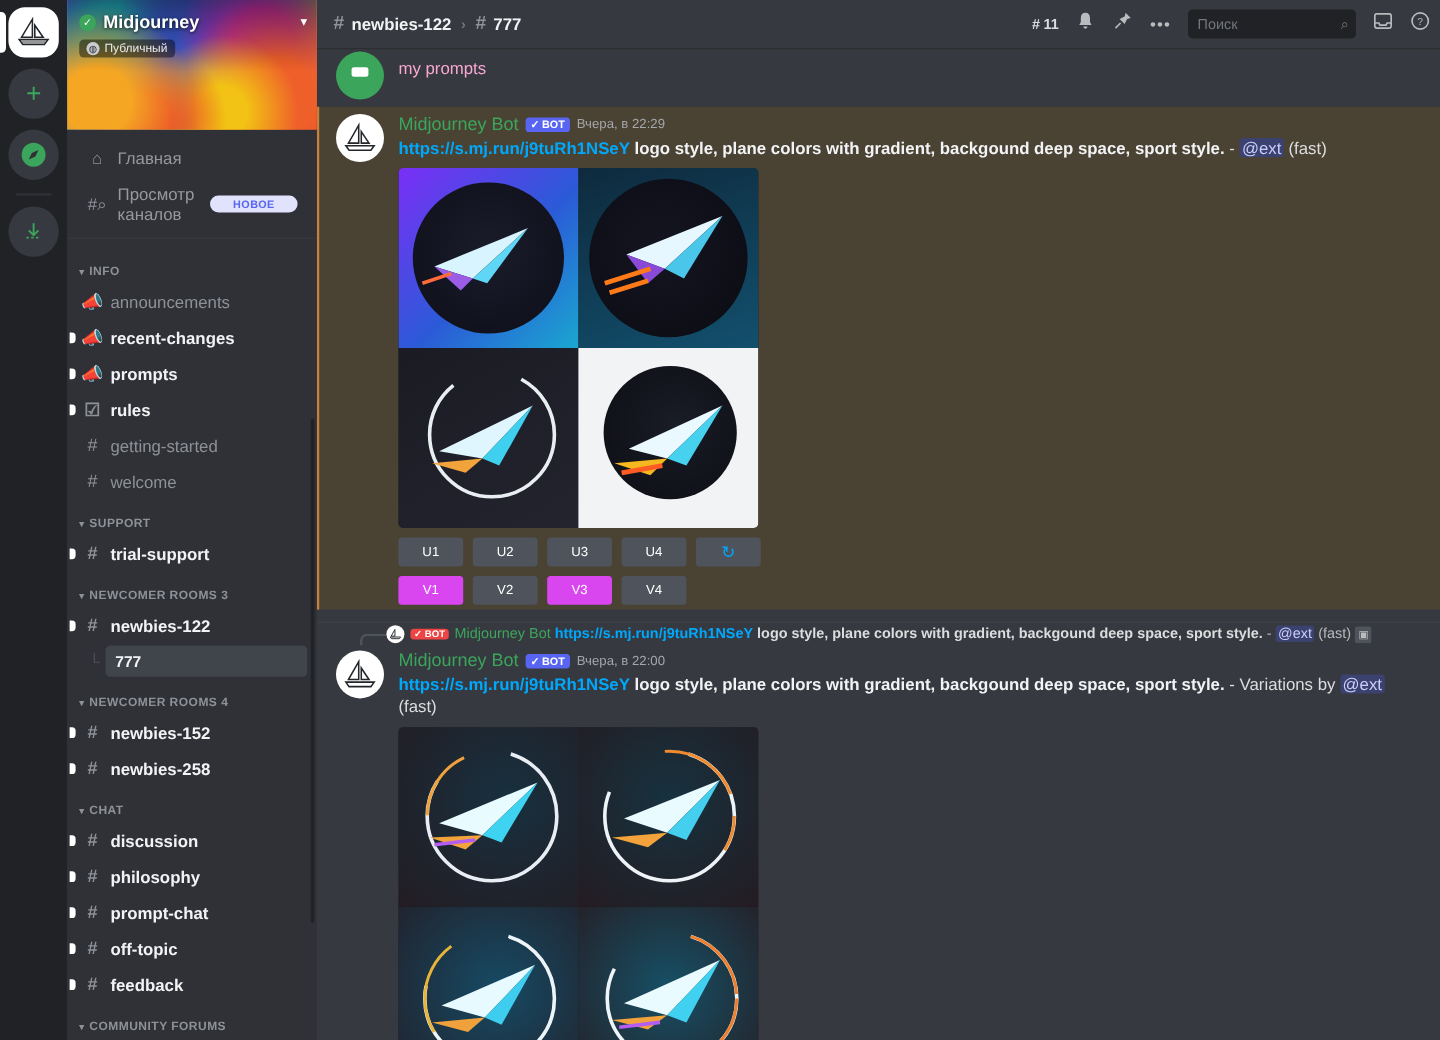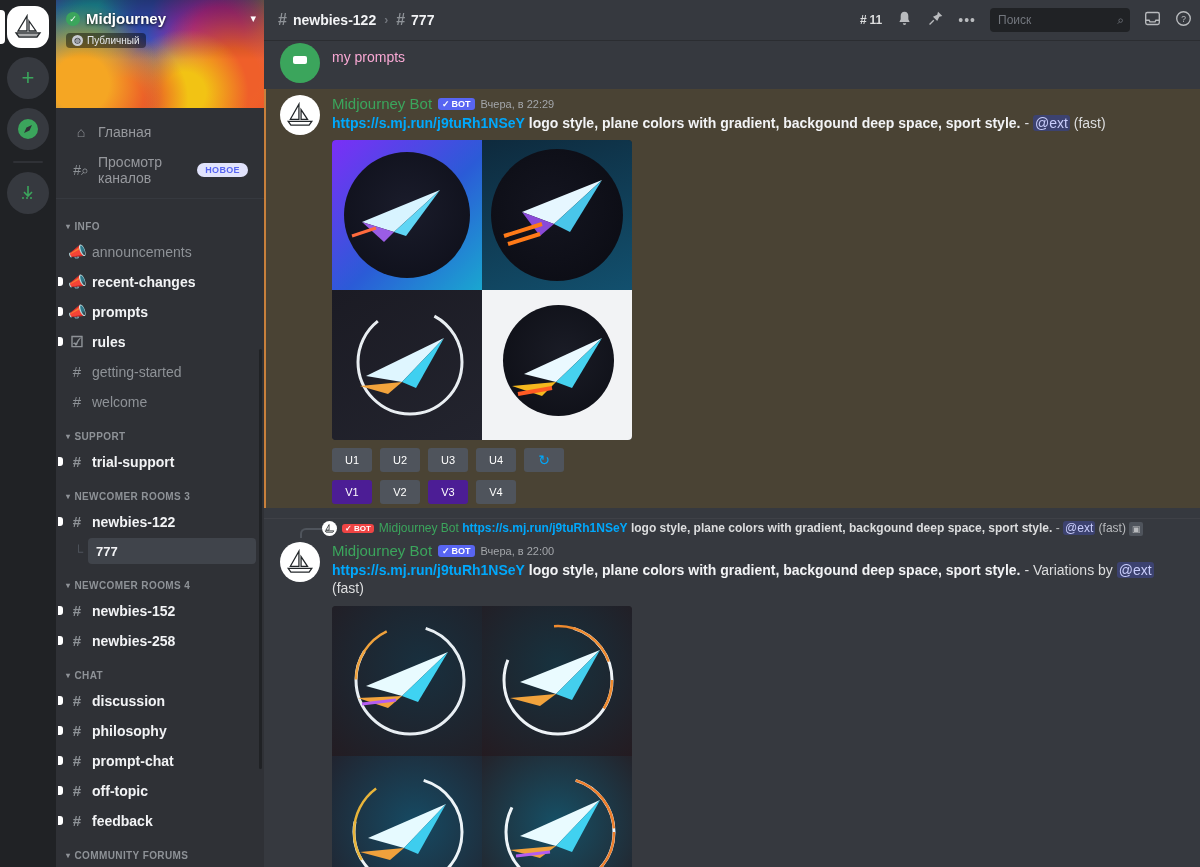--- a/index.html
+++ b/index.html
@@ -60,21 +60,21 @@
 
   .nav-block { padding: 8px 8px 6px; border-bottom: 1px solid #36393f; }
   .nav-item {
     display: flex; align-items: center; gap: 8px; padding: 6px 8px;
     border-radius: 4px; color: #96989d; font-size: 14px; min-height: 32px;
   }
   .nav-item .ico { width: 18px; text-align: center; color: #8e9297; flex: 0 0 18px; }
   .nav-label { line-height: 1.15; }
   .new-pill {
     margin-left: auto; background: #e1e3fc; color: #5865f2; font-size: 9px; font-weight: bold;
-    border-radius: 8px; padding: 2px 8px; letter-spacing: .4px;
+    border-radius: 8px; padding: 2px 19px; letter-spacing: .4px;
   }
 
   .chan-scroll { flex: 1; overflow: hidden; padding: 8px 0 0 0; position: relative; }
   .cat {
     display: flex; align-items: center; gap: 4px;
     padding: 14px 8px 4px 10px; color: #8e9297;
     font-size: 10px; font-weight: bold; letter-spacing: .4px; text-transform: uppercase;
   }
   .cat .tri { font-size: 8px; }
   .chan {
@@ -139,24 +139,24 @@
   .dim { color: #dcddde; }
 
   .grid {
     width: 300px; height: 300px; margin-top: 8px; border-radius: 4px; overflow: hidden;
     display: grid; grid-template-columns: 1fr 1fr; grid-template-rows: 1fr 1fr; background: #202225;
   }
   .cell { position: relative; overflow: hidden; }
 
   .btn-row { display: flex; gap: 8px; margin-top: 8px; }
   .dbtn {
-    width: 40px; height: 24px; border-radius: 3px; background: #4f545c; color: #fff;
+    width: 54px; height: 24px; border-radius: 3px; background: #4f545c; color: #fff;
     font-size: 11px; font-weight: 500; display: flex; align-items: center; justify-content: center;
   }
-  .dbtn.primary { background: #4c1d95; }
+  .dbtn.primary { background: #d946ef; }
   .dbtn.icon { color: #00a8fc; font-size: 14px; }
 
   .reply-bar { display: flex; align-items: center; gap: 5px; padding: 2px 16px 0 30px; position: relative; }
   .reply-spine { position: absolute; left: 36px; top: 9px; width: 22px; height: 10px; border-left: 2px solid #4f545c; border-top: 2px solid #4f545c; border-top-left-radius: 6px; }
   .reply-av { width: 15px; height: 15px; border-radius: 50%; background: #fff; display:flex; align-items:center; justify-content:center; overflow:hidden; margin-left: 28px; }
   .reply-text { font-size: 12px; color: #b9bbbe; white-space: nowrap; overflow: hidden; }
   .reply-uname { color: #3ba55c; }
   .mini-badge { background: #ef4444; color: #fff; font-size: 8px; font-weight: bold; border-radius: 3px; padding: 0 3px; }
   .attach-chip { display:inline-flex; width: 14px; height: 14px; background: #4f545c; border-radius: 2px; color:#b9bbbe; font-size: 9px; align-items:center; justify-content:center; vertical-align: middle; }
   .divider { height: 1px; background: #3f4147; margin: 10px 0 0; }

